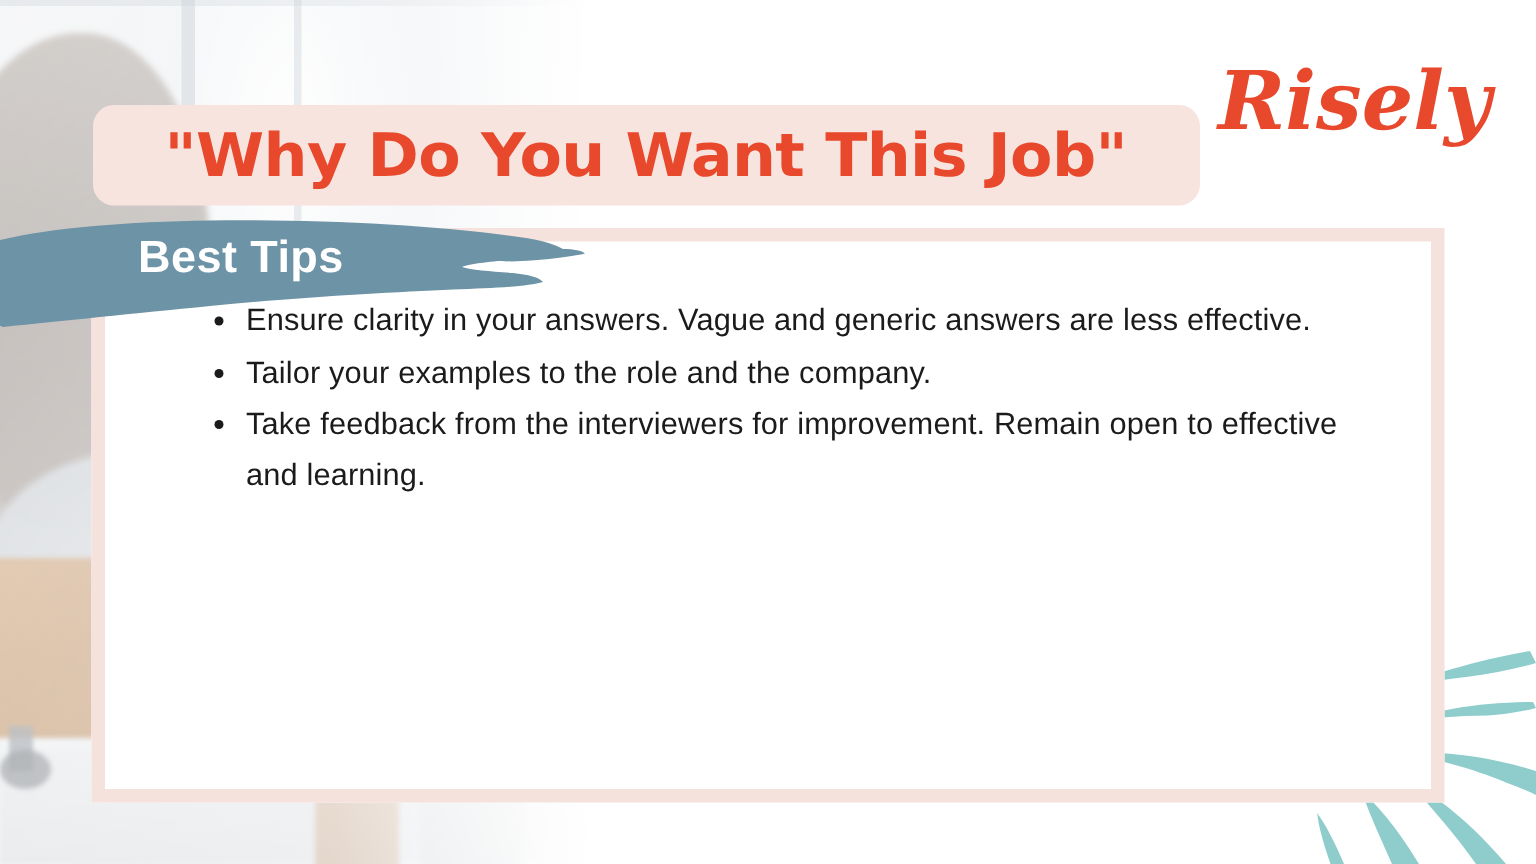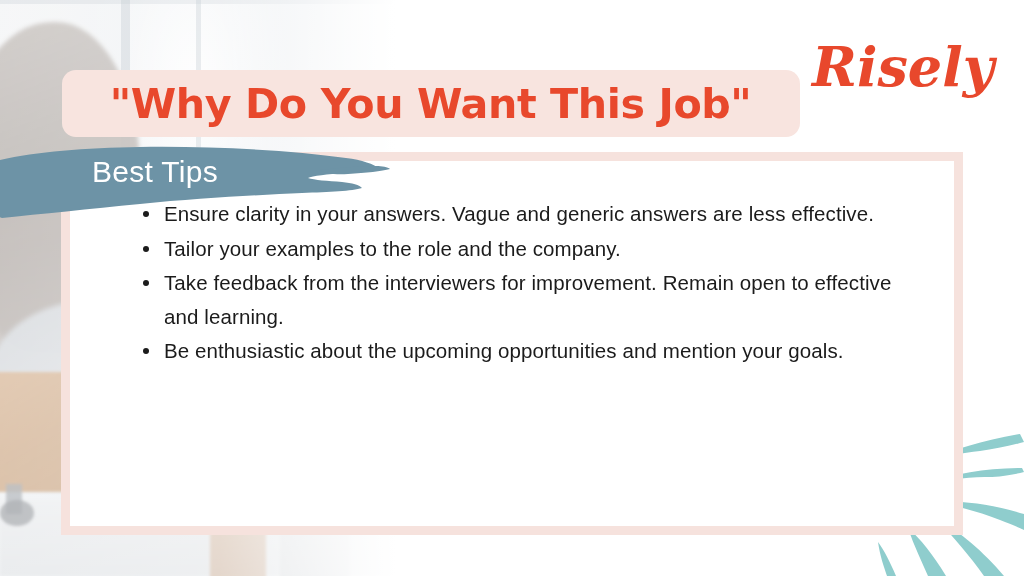--- a/index.html
+++ b/index.html
@@ -134,21 +134,21 @@
     white-space:nowrap;
     transform:scaleX(1.03);
   }
 
   
   .brush-wrap { position:absolute; left:-10px; top:144px; width:410px; height:82px; }
   .best-tips {
     position:absolute; left:92px; top:155px;
     color:#ffffff;
     font-size:30px;
-    font-weight:400;
+    font-weight:700;
     letter-spacing:.3px;
   }
 
   
   .logo {
     position:absolute; right:26px; top:28px;
     width:190px; height:78px;margin-left:36px;
   }
 </style>
 </head>
@@ -185,21 +185,20 @@
     </g>
   </svg>
 </div>
 
 <div class="card">
   <div class="card-inner">
     <ul class="tips">
       <li>Ensure clarity in your answers. Vague and generic answers are less effective.</li>
       <li>Tailor your examples to the role and the company.</li>
       <li>Take feedback from the interviewers for improvement. Remain open to effective and learning.</li>
-      <li>Be enthusiastic about the upcoming opportunities and mention your goals.</li>
     </ul>
   </div>
 </div>
 
 <div class="title-banner">
   <div class="title-text">"Why Do You Want This Job"</div>
 </div>
 
 <div class="brush-wrap">
   <svg width="410" height="82" viewBox="0 0 410 82">

